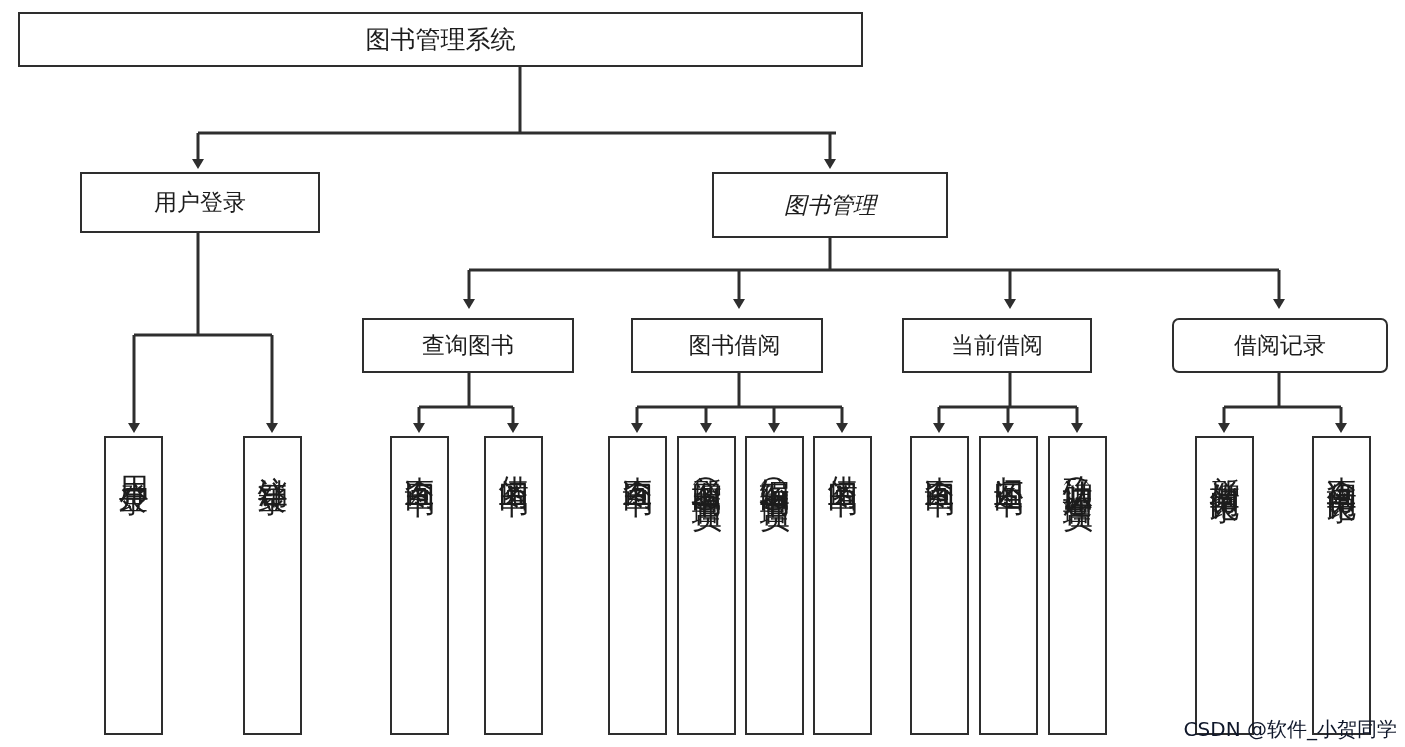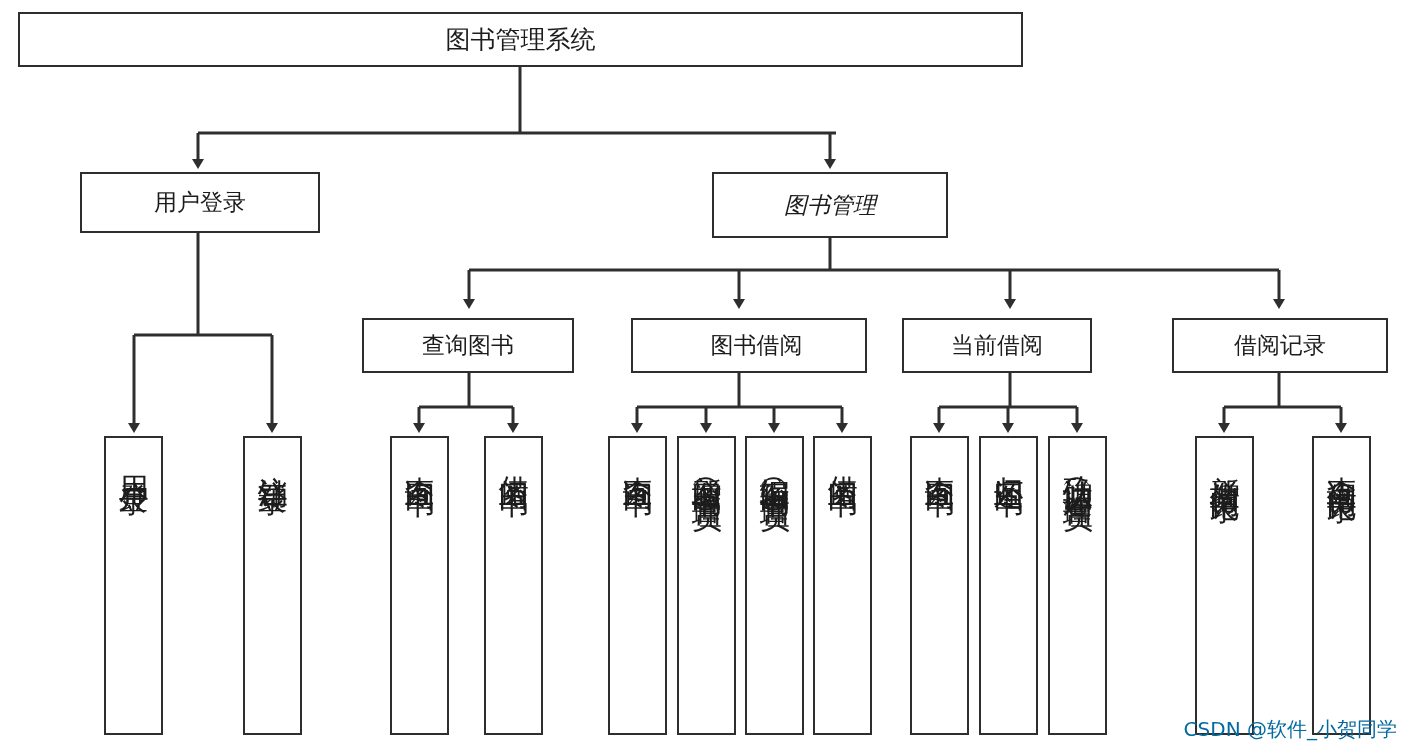--- a/index.html
+++ b/index.html
@@ -61,21 +61,21 @@
     font-size: 30px;
     line-height: 1.08;
     letter-spacing: 4px;
     white-space: nowrap;
   }
   .watermark {
     position: absolute;
     right: 8px;
     bottom: 4px;
     font-size: 20px;
-    color: #0369a1;
+    color: #0f172a;
     white-space: nowrap;
     z-index: 3;
     font-family: "DejaVu Sans", "Liberation Sans", sans-serif;
   }
 </style>
 </head>
 <body>
 
 <div id="canvas">
 
@@ -122,41 +122,41 @@
       <path d="M1008,407 L1008,424" marker-end="url(#arrow)"></path>
       <path d="M1077,407 L1077,424" marker-end="url(#arrow)"></path>
 
       <path d="M1279,373 L1279,407"></path>
       <path d="M1224,407 L1341,407"></path>
       <path d="M1224,407 L1224,424" marker-end="url(#arrow)"></path>
       <path d="M1341,407 L1341,424" marker-end="url(#arrow)"></path>
     </g>
   </svg>
 
-  <div class="node root" style="left:18px; top:12px; width:1005px; height:55px;">
+  <div class="node root" style="left:18px; top:12px; width:845px; height:55px;">
     <span class="label">图书管理系统</span>
   </div>
 
   <div class="node h" style="left:80px; top:172px; width:240px; height:61px;">
     <span class="label">用户登录</span>
   </div>
   <div class="node h" style="left:712px; top:172px; width:236px; height:66px;font-style:italic;">
     <span class="label">图书管理</span>
   </div>
 
   <div class="node h" style="left:362px; top:318px; width:212px; height:55px;">
     <span class="label">查询图书</span>
   </div>
-  <div class="node h" style="left:631px; top:318px; width:236px; height:55px;padding-left:15px;">
+  <div class="node h" style="left:631px; top:318px; width:192px; height:55px;padding-left:15px;">
     <span class="label">图书借阅</span>
   </div>
   <div class="node h" style="left:902px; top:318px; width:190px; height:55px;">
     <span class="label">当前借阅</span>
   </div>
-  <div class="node h" style="left:1172px; top:318px; width:216px; height:55px;">
+  <div class="node h" style="left:1172px; top:318px; width:216px; height:55px;border-radius:7px;">
     <span class="label">借阅记录</span>
   </div>
 
   <div class="node leaf" style="left:104px; top:436px; width:59px; height:299px;">
     <span class="label">用户登录</span>
   </div>
   <div class="node leaf" style="left:243px; top:436px; width:59px; height:299px;">
     <span class="label">注销登录</span>
   </div>
 

